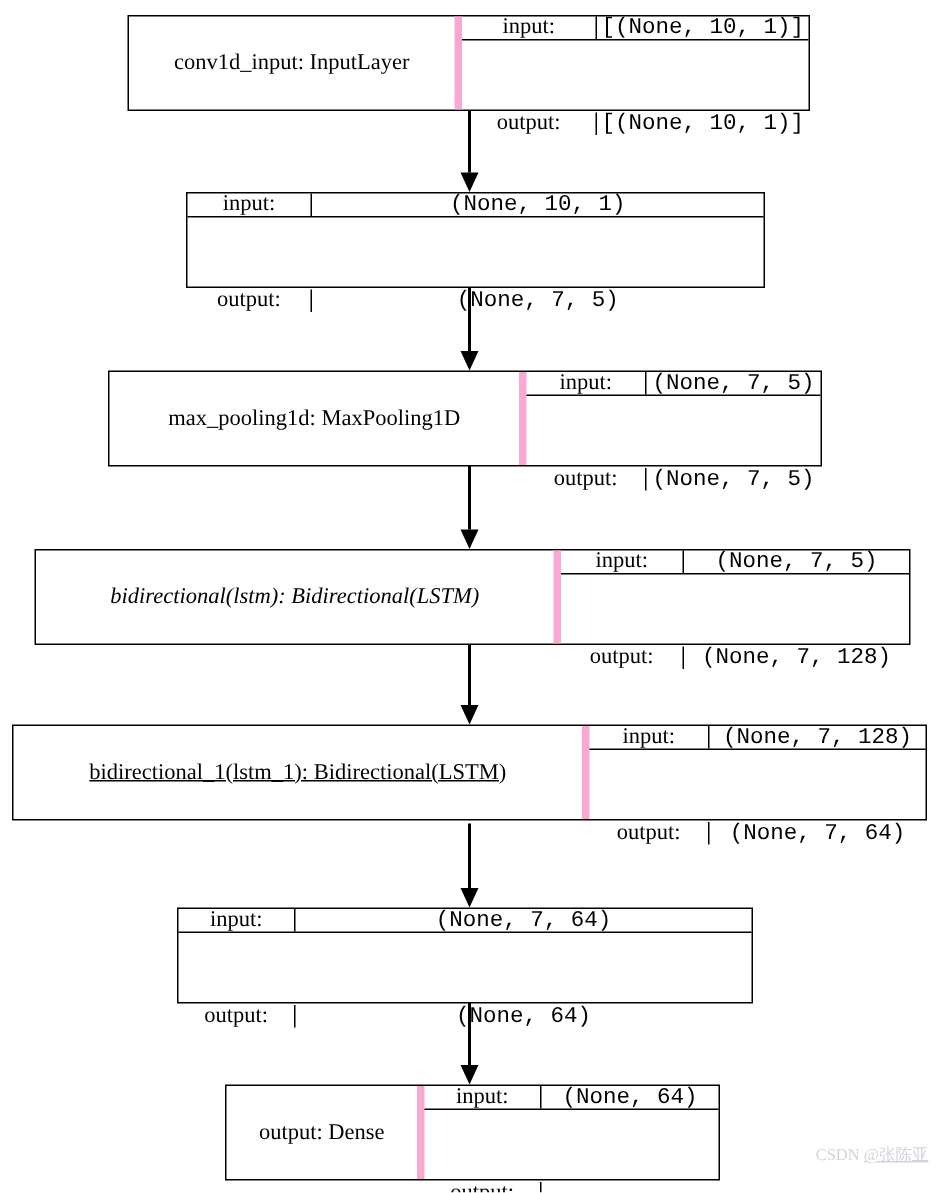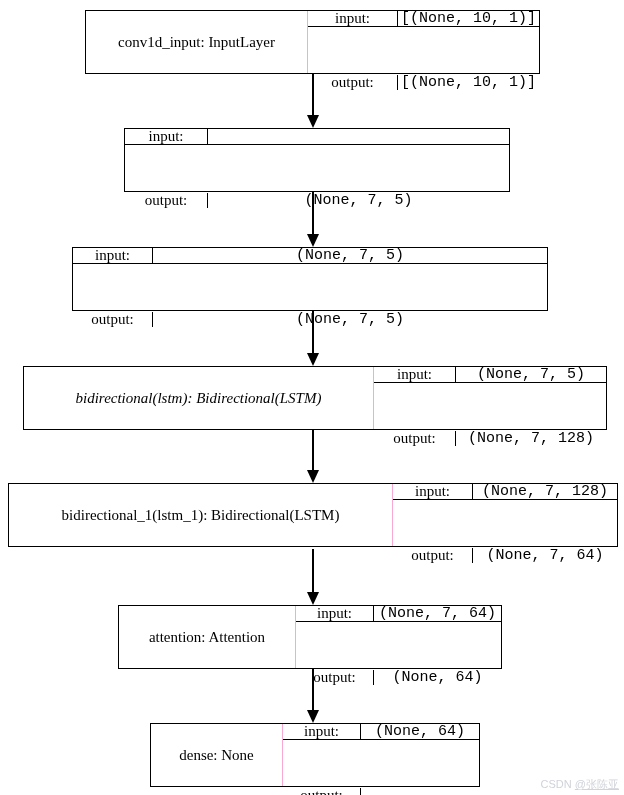--- a/index.html
+++ b/index.html
@@ -25,21 +25,21 @@
     background: #ffffff;
     border: 1px solid #000000;
     font-size: 15px;
     line-height: 1;
   }
   .name {
     flex: none;
     display: flex;
     align-items: center;
     justify-content: center;
-    border-right: 1px solid #f9a8d4;
+    border-right: 5px solid #f9a8d4;
     padding: 0 4px;
     box-sizing: border-box;
     white-space: nowrap;
   }
   .io {
     flex: 1;
     display: flex;
     flex-direction: column;
     gap: 48px;
   }
@@ -63,21 +63,21 @@
     align-items: center;
     justify-content: center;
     white-space: nowrap;
     font-family: Liberation Mono, monospace;
   }
   
   .n1 { left: 85px;  top: 10px;  width: 455px; }  .n1 .name { width: 222px; } .n1 .lab { width: 90px; }
   .n2 { left: 124px; top: 128px; width: 386px; }  .n2 .name { width: 161px; } .n2 .lab { width: 83px; }
   .n3 { left: 72px;  top: 247px; width: 476px; }  .n3 .name { width: 278px; } .n3 .lab { width: 80px; }
   .n4 { left: 23px;  top: 366px; width: 584px; }  .n4 .name { width: 350px; font-style: italic; } .n4 .lab { width: 82px; }
-  .n5 { left: 8px;   top: 483px; width: 610px; }  .n5 .name { width: 384px; } .n5 .lab { width: 80px; }
+  .n5 { left: 8px;   top: 483px; width: 610px; }  .n5 .name { width: 384px; text-decoration: underline; } .n5 .lab { width: 80px; }
   .n6 { left: 118px; top: 605px; width: 384px; }  .n6 .name { width: 177px; } .n6 .lab { width: 78px; }
   .n7 { left: 150px; top: 723px; width: 330px; }  .n7 .name { width: 132px; } .n7 .lab { width: 78px; }
   
   .arrow {
     position: absolute;
     left: 306px;
     width: 14px;
     display: flex;
     flex-direction: column;
     align-items: center;
@@ -92,22 +92,22 @@
   .a1 { top: 74px;  height: 54px; }
   .a2 { top: 192px; height: 55px; }
   .a3 { top: 310px; height: 56px; }
   .a4 { top: 430px; height: 53px; }
   .a5 { top: 549px; height: 56px; }
   .a6 { top: 668px; height: 55px; }
   
   .watermark {
     position: absolute;
     right: 5px;
-    bottom: 3px;
-    font-family: Liberation Sans, sans-serif;
+    bottom: 18px;
+    font-family: Liberation Serif, serif;
     font-size: 11px;
     color: #d0d3da;
     white-space: nowrap;
   }
   .watermark .uname { text-decoration: underline; }
 </style>
 </head>
 <body>
 
 <div id="canvas">
@@ -128,34 +128,36 @@
 
   <div class="arrow a1">
       <div class="shaft"></div>
       <div class="head"></div>
     </div>
 
   <div class="node n2">
     <div class="io">
       <div class="row top">
         <div class="lab">input:</div>
+        <div class="val">(None, 10, 1)</div>
       </div>
       <div class="row">
         <div class="lab">output:</div>
         <div class="val">(None, 7, 5)</div>
       </div>
     </div>
   </div>
 
   <div class="arrow a2">
       <div class="shaft"></div>
       <div class="head"></div>
     </div>
 
   <div class="node n3">
+    <div class="name">max_pooling1d: MaxPooling1D</div>
     <div class="io">
       <div class="row top">
         <div class="lab">input:</div>
         <div class="val">(None, 7, 5)</div>
       </div>
       <div class="row">
         <div class="lab">output:</div>
         <div class="val">(None, 7, 5)</div>
       </div>
     </div>
@@ -198,40 +200,39 @@
       </div>
     </div>
   </div>
 
   <div class="arrow a5">
       <div class="shaft"></div>
       <div class="head"></div>
     </div>
 
   <div class="node n6">
-    <div class="name">attention: Attention</div>
     <div class="io">
       <div class="row top">
         <div class="lab">input:</div>
         <div class="val">(None, 7, 64)</div>
       </div>
       <div class="row">
         <div class="lab">output:</div>
         <div class="val">(None, 64)</div>
       </div>
     </div>
   </div>
 
   <div class="arrow a6">
       <div class="shaft"></div>
       <div class="head"></div>
     </div>
 
   <div class="node n7">
-    <div class="name">dense: None</div>
+    <div class="name">output: Dense</div>
     <div class="io">
       <div class="row top">
         <div class="lab">input:</div>
         <div class="val">(None, 64)</div>
       </div>
       <div class="row">
         <div class="lab">output:</div>
       </div>
     </div>
   </div>

